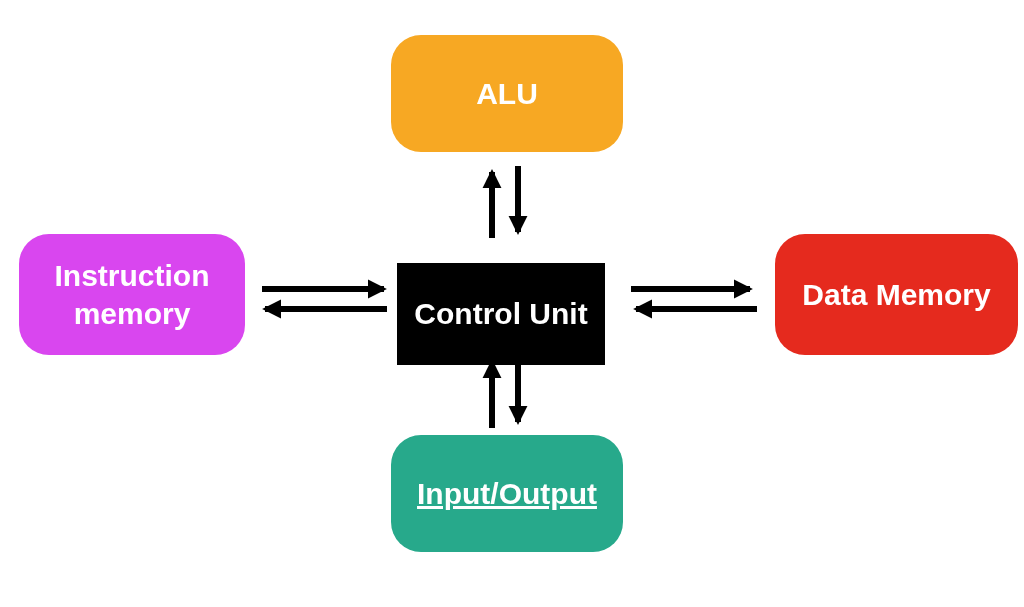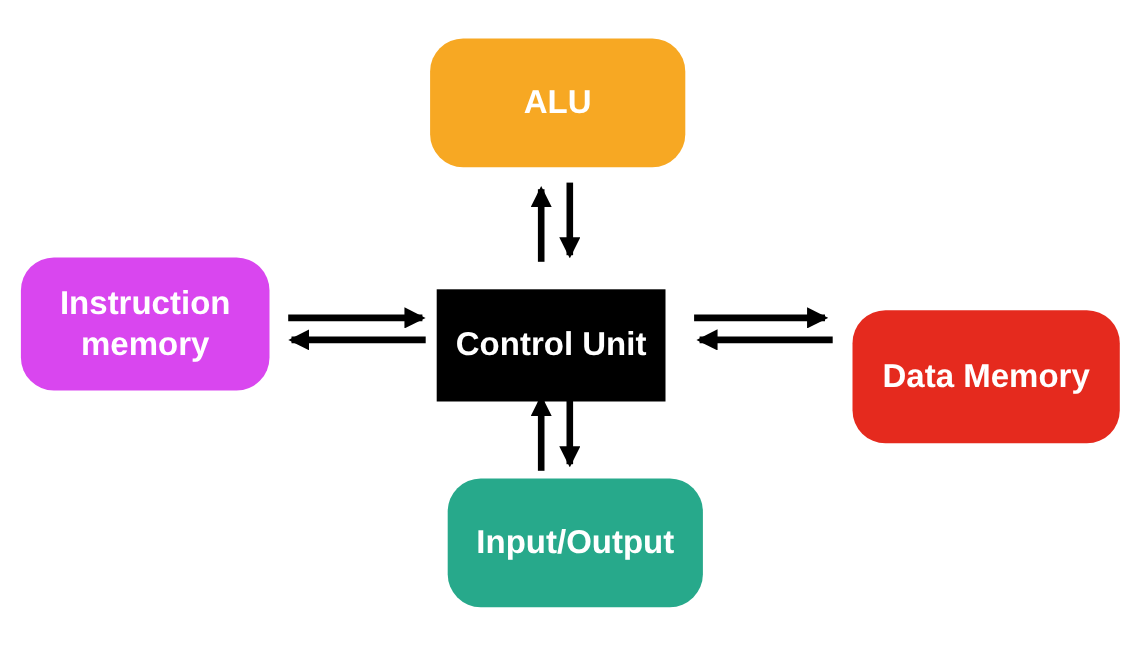--- a/index.html
+++ b/index.html
@@ -40,21 +40,21 @@
     font-size: 30px;
     line-height: 1.25;
     box-sizing: border-box;
     padding: 0 0;
   }
   .node.rounded { border-radius: 30px; }
   .node-alu            { left: 391px; top: 35px;  width: 232px; height: 117px; }
   .node-instruction    { left: 19px;  top: 234px; width: 226px; height: 121px; }
   .node-control-unit   { left: 397px; top: 248px; width: 208px; height: 102px; }
   .node-data-memory    { left: 775px; top: 234px; width: 243px; height: 121px; }
-  .node-input-output   { left: 407px; top: 435px; width: 232px; height: 117px; }
+  .node-input-output   { left: 391px; top: 435px; width: 232px; height: 117px; text-decoration: underline; }
 </style>
 </head>
 <body>
 
 <div class="canvas">
 
   <svg class="arrows-layer" width="1024" height="607" viewBox="0 0 1024 607" xmlns="http://www.w3.org/2000/svg">
     <defs>
       <marker id="arrowhead" viewBox="0 0 10 10" refX="8.5" refY="5" markerWidth="3.2" markerHeight="3.2" orient="auto">
         <path d="M0,0 L10,5 L0,10 Z"></path>
@@ -79,21 +79,21 @@
   </div>
 
   <div class="node rounded node-instruction" style="background-color: #d946ef;">
     <span>Instruction memory</span>
   </div>
 
   <div class="node node-control-unit" style="background-color: rgb(0, 0, 0); margin-top: 15px;">
     <span>Control Unit</span>
   </div>
 
-  <div class="node rounded node-data-memory" style="background-color: rgb(229, 42, 30); margin-top: 48px;">
+  <div class="node rounded node-data-memory" style="background-color: rgb(229, 42, 30);">
     <span>Data Memory</span>
   </div>
 
   <div class="node rounded node-input-output" style="background-color: rgb(39, 169, 139);">
     <span>Input/Output</span>
   </div>
 
 </div>
 
 </body></html>

